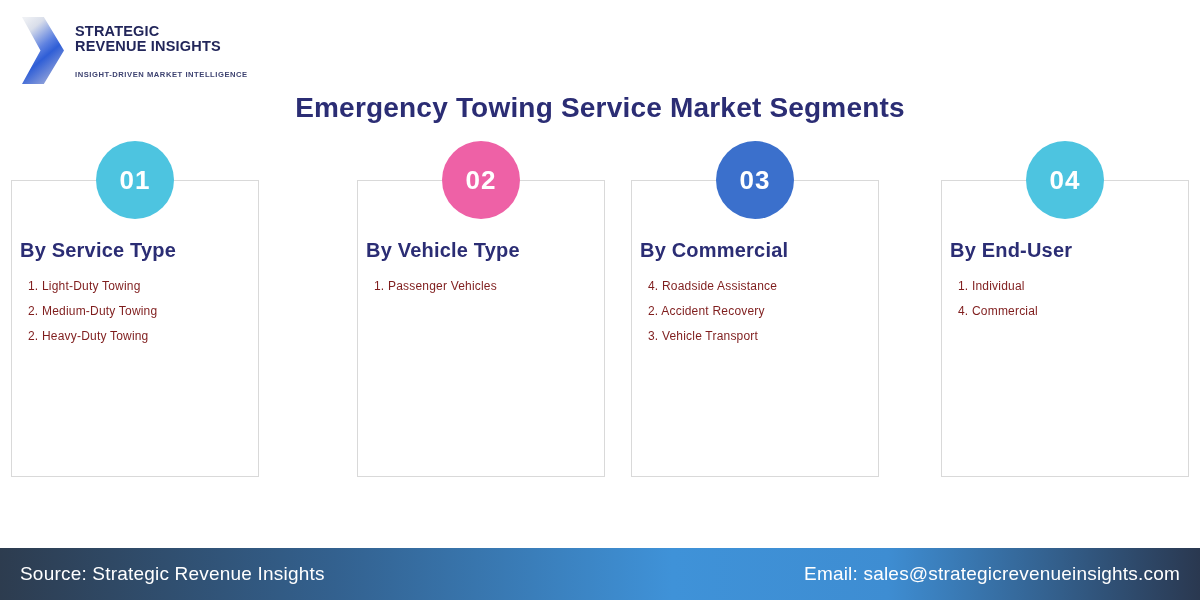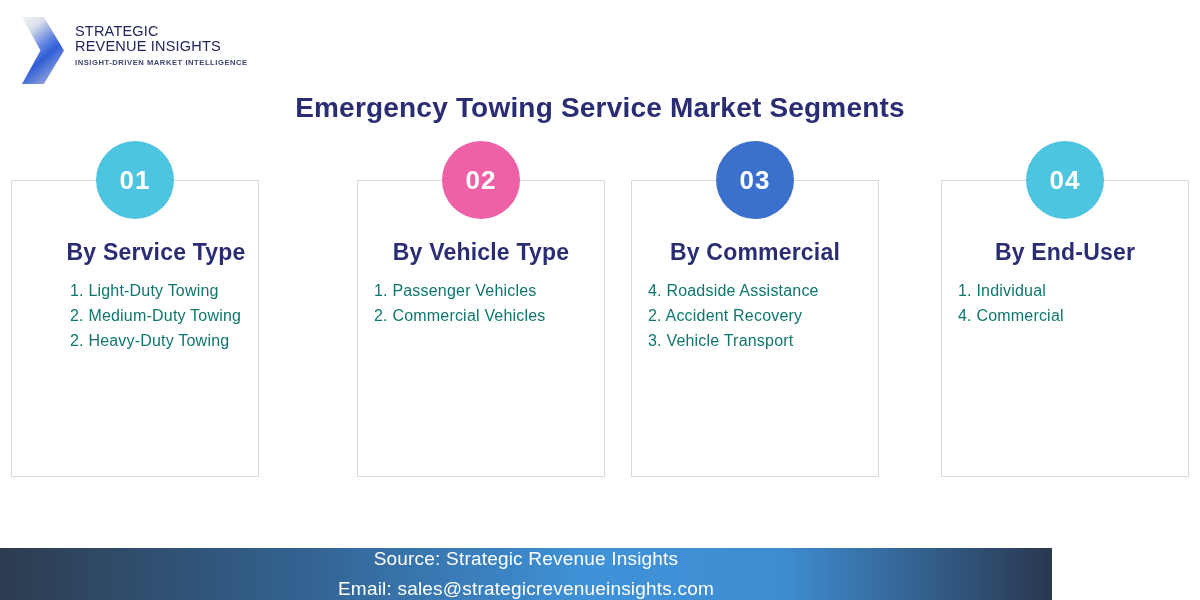--- a/index.html
+++ b/index.html
@@ -13,67 +13,67 @@
 
   
   .logo { position: absolute; left: 22px; top: 14px; display: flex; align-items: flex-start; }
   .logo-chevron {
     width: 42px; height: 67px; margin-top: 3px;
     background: linear-gradient(140deg, #eef0f4 4%, #d9deea 20%, #5f82e0 45%, #2f5ed6 58%, #7e95d9 80%, #c4cde2 100%);
     clip-path: polygon(0 0, 52% 0, 100% 50%, 52% 100%, 0 100%, 44% 50%);
   }
   .logo-text { margin-left: 11px; padding-top: 10px; }
   .logo-name {
-    color: #22265a; font-weight: 400; font-size: 14.5px; line-height: 15px;
+    color: #22265a; font-weight: 700; font-size: 14.5px; line-height: 15px;
     letter-spacing: 0.2px; white-space: pre-line;
   }
   .logo-tagline {
-    margin-top: 4px; color: #3d4270; font-size: 7.6px; font-weight: 600;
+    margin-top: 16px; color: #3d4270; font-size: 7.6px; font-weight: 600;
     letter-spacing: 0.55px;
   }
 
   
   .page-title {
     position: absolute; top: 92px; left: 0; width: 100%;
     text-align: center; color: #2b2d74; font-size: 28px; font-weight: 700;
     letter-spacing: 0.2px;
   }
 
   
   .card {
     position: absolute; top: 180px; width: 248px; height: 297px;
     background: #ffffff; border: 1px solid #d9d9d9;
   }
-  .card-1 { left: 11px; padding-left: 42px; }
+  .card-1 { left: 11px; }
   .card-2 { left: 321px; margin-left: 36px; }
   .card-3 { left: 631px; }
   .card-4 { left: 941px; }
 
   .circle {
     position: absolute; top: -40px; left: 50%; transform: translateX(-50%);
     width: 78px; height: 78px; border-radius: 50%;
     display: flex; align-items: center; justify-content: center;
     color: #ffffff; font-size: 26px; font-weight: 700; letter-spacing: 1px;
   }
 
   .card-heading {
-    margin: 58px 8px 12px 8px; text-align: center;
-    color: #2b2d74; font-size: 23px; font-weight: 700; letter-spacing: 0.2px;
+    margin: 58px 8px 12px 8px; 
+    color: #2b2d74; font-size: 20px; font-weight: 700; letter-spacing: 0.2px;
   }
   .card-list { list-style: none; padding: 0 10px 0 16px; }
   .card-list li {
-    color: #0f766e; font-size: 16px; line-height: 25px; letter-spacing: 0.2px;
+    color: #7f1d1d; font-size: 12px; line-height: 25px; letter-spacing: 0.2px;
   }
 
   
   .footer {
-    position: absolute; left: 0; bottom: 0; width: 1052px; height: 52px;
+    position: absolute; left: 0; bottom: 0; width: 1200px; height: 52px;
     background: linear-gradient(90deg, #2d3c4f 0%, #33618f 28%, #3f92d8 56%, #3e8dd2 74%, #2a3850 100%);
     display: flex; align-items: center; justify-content: space-between;
-    padding: 0 20px; color: #ffffff; font-size: 19px; letter-spacing: 0.2px; flex-direction: column;
+    padding: 0 20px; color: #ffffff; font-size: 19px; letter-spacing: 0.2px;
   }
 </style>
 </head>
 <body>
 
 <div class="logo">
   <div class="logo-chevron"></div>
   <div class="logo-text">
     <div class="logo-name">STRATEGIC
 REVENUE INSIGHTS</div>
@@ -93,21 +93,20 @@
       <li>2. Medium-Duty Towing</li>
       <li>2. Heavy-Duty Towing</li>
     </ul>
   </section>
 
   <section class="card card-2">
     <div class="circle" style="background-color: rgb(238, 97, 166);">02</div>
     <h2 class="card-heading">By Vehicle Type</h2>
     <ul class="card-list">
       <li>1. Passenger Vehicles</li>
-      <li>2. Commercial Vehicles</li>
     </ul>
   </section>
 
   <section class="card card-3">
     <div class="circle" style="background-color: rgb(59, 112, 204);">03</div>
     <h2 class="card-heading">By Commercial</h2>
     <ul class="card-list">
       <li>4. Roadside Assistance</li>
       <li>2. Accident Recovery</li>
       <li>3. Vehicle Transport</li>

